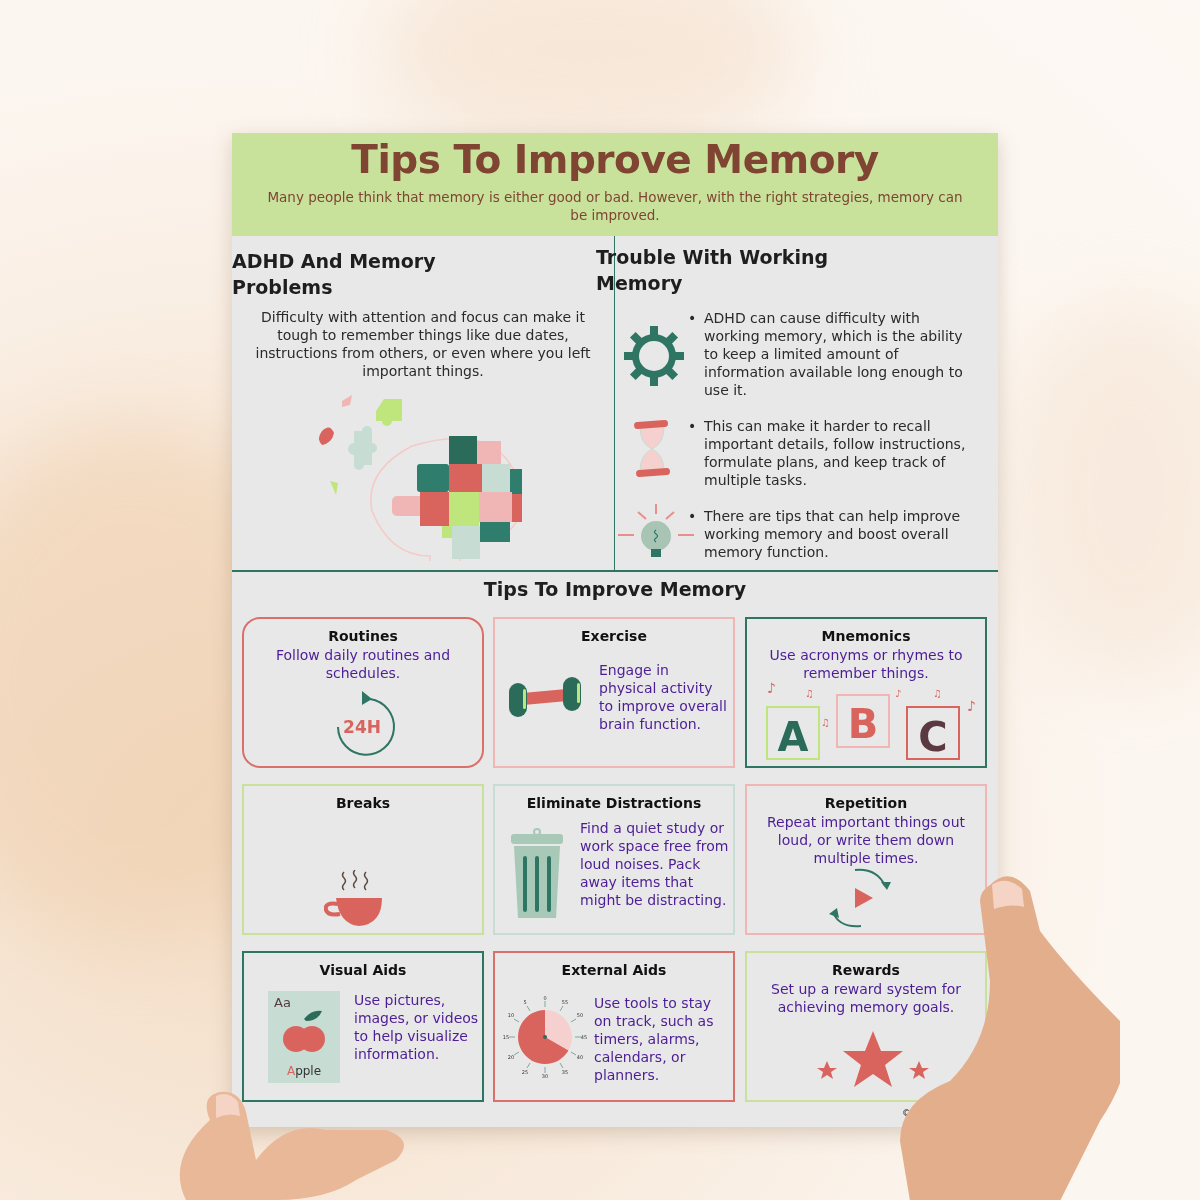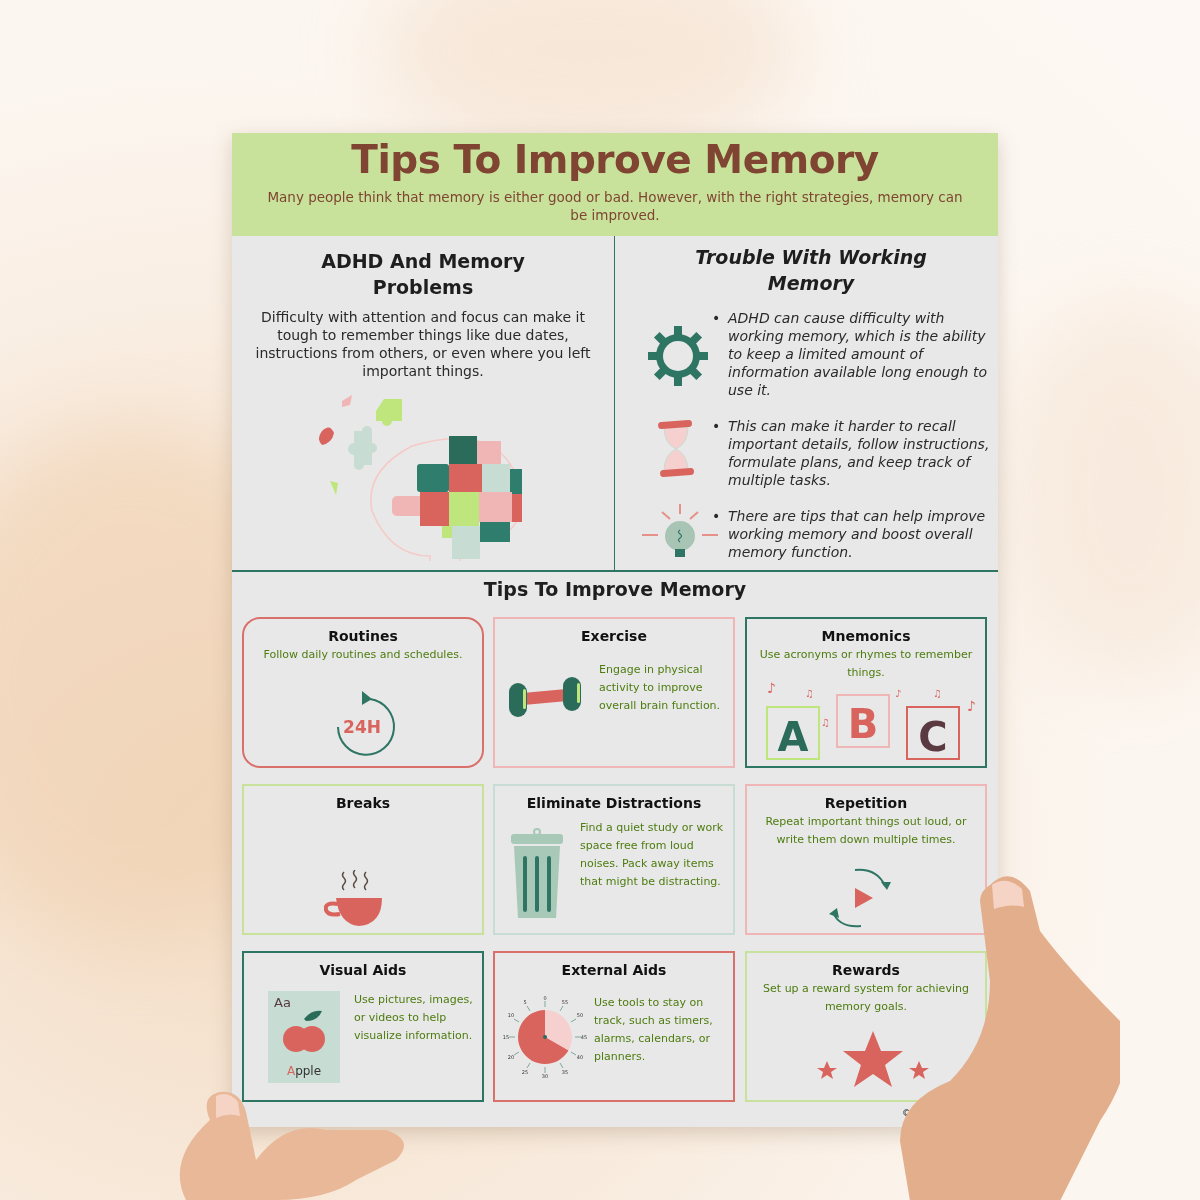--- a/index.html
+++ b/index.html
@@ -29,27 +29,27 @@
   }
   .header p {
     position: absolute; left: 30px; right: 30px; top: 55px;
     font-size: 13.5px; line-height: 18px; color: #7f4532; text-align: center;
   }
   .top-left {
     position: absolute; left: 0; top: 103px; width: 383px; height: 335px;
     border-right: 1.5px solid #2f7564;
   }
   .top-right {
-    position: absolute; left: 388px; top: 103px; width: 382px; height: 335px; font-style: italic;
+    position: absolute; left: 364px; top: 103px; width: 382px; height: 335px;
   }
   .divider-h {
     position: absolute; left: 0; top: 437px; width: 766px; height: 2px; background: #2f7564;
   }
   .sec-title {
-    position: absolute; left: 0; right: 0; text-align: center;
+    position: absolute; left: 0; right: 0; text-align: left;
     font-weight: bold; font-size: 19px; line-height: 26px; color: #1e1e1e;
   }
   .body-text {
     font-size: 14px; line-height: 18px; color: #2a2a2a;
   }
   .tl-text { position: absolute; left: 18px; right: 18px; top: 72px; text-align: center; }
   .brain { position: absolute; left: 80px; top: 155px; }
   .bullet {
     position: absolute; left: 108px; width: 270px;
     font-size: 14px; line-height: 18px; color: #2a2a2a;
@@ -62,21 +62,21 @@
   }
   .card {
     position: absolute; width: 242px; height: 151px;
     border: 2px solid #ccc; background: #e8e8e8;
   }
   .card h3 {
     position: absolute; left: 0; right: 0; top: 9px; text-align: center;
     font-size: 14px; font-weight: bold; color: #111;
   }
   .card .txt {
-    position: absolute; font-size: 11px; line-height: 18px; color: #4d7c0f;
+    position: absolute; font-size: 14px; line-height: 18px; color: #4c1d95;
   }
   .card .txt.center { left: 6px; right: 6px; top: 27px; text-align: center; }
   .card svg { position: absolute; }
   .copyright {
     position: absolute; left: 670px; top: 975px; font-size: 9px; color: #222;
   }
   .hand { position: absolute; }
 </style>
 </head>
 <body>

